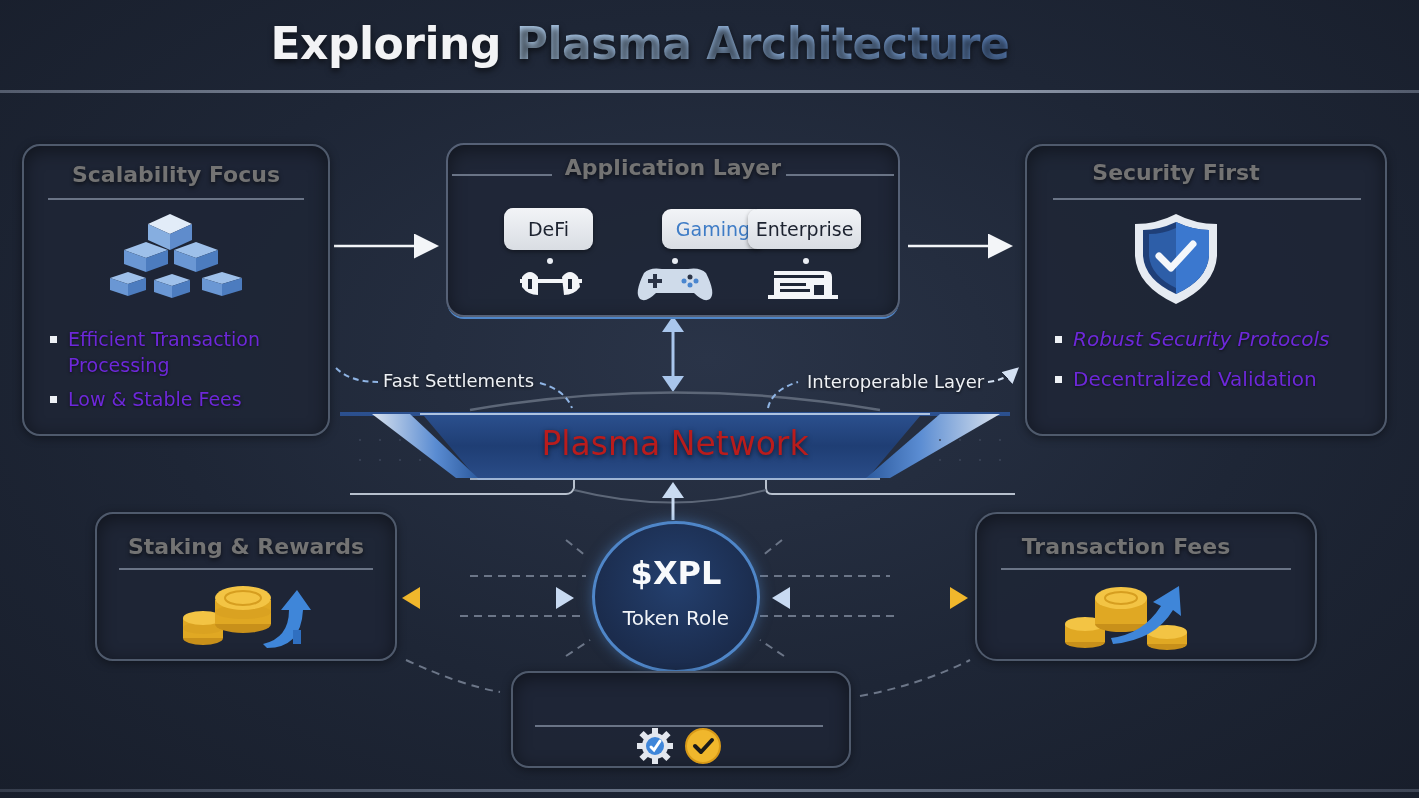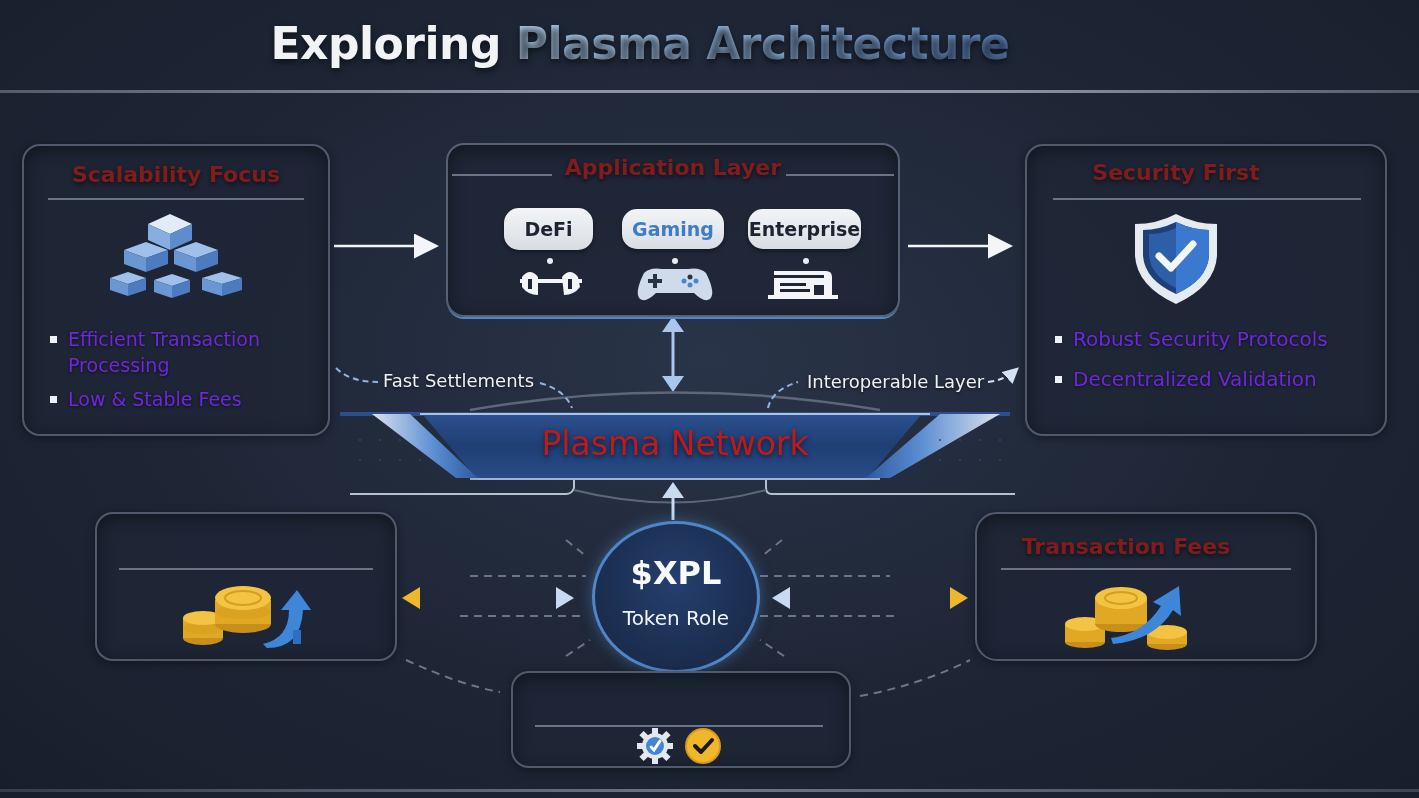--- a/index.html
+++ b/index.html
@@ -7,28 +7,28 @@
     background:radial-gradient(ellipse at 50% 45%,#2a3448 0%,#1e2636 55%,#181e2b 100%);
     font-family:"DejaVu Sans","Liberation Sans",sans-serif;color:#f1f4f8;}
   .abs{position:absolute;}
   .title{left:0;width:1280px;top:18px;text-align:center;font-size:44px;font-weight:bold;letter-spacing:-0.5px;
     text-shadow:0 3px 6px rgba(0,0,0,.6);}
   .title .w{color:#f2f3f5;}
   .title .b{background:linear-gradient(90deg,#b3d0ee,#89acd8 60%,#5f87c2);-webkit-background-clip:text;background-clip:text;color:transparent;}
   .hr-top{left:0;width:1419px;top:90px;height:3px;background:linear-gradient(90deg,rgba(140,150,170,.5),#8a94a6 40%,#8a94a6 70%,rgba(140,150,170,.5));}
   .hr-bot{left:0;width:1419px;top:789px;height:3px;background:linear-gradient(90deg,rgba(120,130,150,.3),#6c778a 50%,rgba(120,130,150,.4));}
   .panel{border:2px solid #4f5a6c;border-radius:18px;background:rgba(30,38,54,.85);box-shadow:0 4px 18px rgba(0,0,0,.45) inset,0 2px 10px rgba(0,0,0,.4);}
-  .ptitle{position:absolute;left:0;right:0;text-align:center;font-weight:bold;font-size:22px;color:#7f1d1d;text-shadow:0 2px 4px rgba(0,0,0,.6);}
+  .ptitle{position:absolute;left:0;right:0;text-align:center;font-weight:bold;font-size:22px;color:#737373;text-shadow:0 2px 4px rgba(0,0,0,.6);}
   .pline{position:absolute;height:2px;background:#6a7486;}
   .bullets{position:absolute;list-style:none;margin:0;padding:0;font-size:19px;color:#6d28d9;}
   .bullets li{position:relative;padding-left:18px;line-height:26px;margin-bottom:8px;text-shadow:0 1px 3px rgba(0,0,0,.6);}
   .bullets li::before{content:"";position:absolute;left:0;top:10px;width:7px;height:7px;background:#eef1f5;}
-  .chip{position:absolute;background:linear-gradient(#f2f4f7,#d9dde3);border-radius:15px;color:#1d2330;font-weight:bold;font-size:19px;
+  .chip{position:absolute;background:linear-gradient(#f2f4f7,#d9dde3);border-radius:9px;color:#1d2330;font-weight:normal;font-size:19px;
     display:flex;align-items:center;justify-content:center;box-shadow:0 2px 4px rgba(0,0,0,.4);}
-  .chip.blue{color:#3e7cc6;}
+  .chip.blue{color:#3e7cc6;margin-left:40px;}
   .label-float{font-size:18px;color:#eef1f5;text-shadow:0 1px 3px rgba(0,0,0,.7);}
   .token{left:592px;top:521px;width:162px;height:146px;border-radius:50%;
     background:radial-gradient(circle at 50% 40%,#24406f,#1b2c4d 70%);border:3px solid #4f86c8;
     box-shadow:0 0 14px rgba(79,134,200,.5);}
   .token .big{position:absolute;top:30px;left:0;right:0;text-align:center;font-size:32px;font-weight:bold;color:#f8fafc;}
   .token .small{position:absolute;top:82px;left:0;right:0;text-align:center;font-size:20px;color:#f1f4f8;}
   .pn-text{left:470px;width:410px;top:424px;text-align:center;font-size:33px;font-weight:normal;color:#b91c1c;text-shadow:0 2px 5px rgba(0,0,0,.6);}
 </style>
 </head>
 <body>
@@ -218,30 +218,31 @@
   <div class="ptitle" style="top:14px;left:-60px;">Security First</div>
   <div class="pline" style="left:26px;right:24px;top:52px;"></div>
   <svg class="abs" style="left:104px;top:66px" width="90" height="94" viewBox="0 0 90 94">
     <path d="M45,2 Q64,12 86,12 L86,44 Q84,74 45,92 Q6,74 4,44 L4,12 Q26,12 45,2 z" fill="#e6ebf2"></path>
     <path d="M45,10 Q62,18 78,18 L78,44 Q76,68 45,82 Q14,68 12,44 L12,18 Q28,18 45,10 z" fill="#1f3f78"></path>
     <path d="M45,10 Q62,18 78,18 L78,44 Q76,68 45,82 z" fill="#3b78cf"></path>
     <path d="M45,16 L45,76 Q20,64 18,44 L18,22 Q32,22 45,16 z" fill="#2d5ea8"></path>
     <path d="M28,44 L40,56 L62,32" stroke="#f4f7fb" stroke-width="7" fill="none" stroke-linecap="round" stroke-linejoin="round"></path>
   </svg>
   <ul class="bullets" style="left:28px;top:180px;width:320px;font-size:20px;">
-    <li style="margin-bottom:14px;">Robust Security Protocols</li>
+    <li style="margin-bottom:14px;font-style:italic;">Robust Security Protocols</li>
     <li>Decentralized Validation</li>
   </ul>
 </div>
 
 <div class="abs label-float" style="left:383px;top:370px;">Fast Settlements</div>
 <div class="abs label-float" style="left:807px;top:371px;">Interoperable Layer</div>
 <div class="abs pn-text">Plasma Network</div>
 
 <div class="abs panel" style="left:95px;top:512px;width:298px;height:145px;">
+  <div class="ptitle" style="top:20px;">Staking &amp; Rewards</div>
   <div class="pline" style="left:22px;right:22px;top:54px;"></div>
   <svg class="abs" style="left:84px;top:64px" width="130" height="72" viewBox="0 0 130 72">
     <g>
       <ellipse cx="22" cy="60" rx="20" ry="7" fill="#c8901a"></ellipse>
         <rect x="2" y="40" width="40" height="20" fill="#e0a823"></rect>
       <ellipse cx="22" cy="50" rx="20" ry="6" fill="#d69e20" opacity=".6"></ellipse>
       <ellipse cx="22" cy="40" rx="20" ry="7" fill="#f3c444"></ellipse>
       <ellipse cx="62" cy="46" rx="28" ry="9" fill="#c8901a"></ellipse>
         <rect x="34" y="22" width="56" height="24" fill="#e0a823"></rect>
       <ellipse cx="62" cy="34" rx="28" ry="7" fill="#d69e20" opacity=".6"></ellipse>

